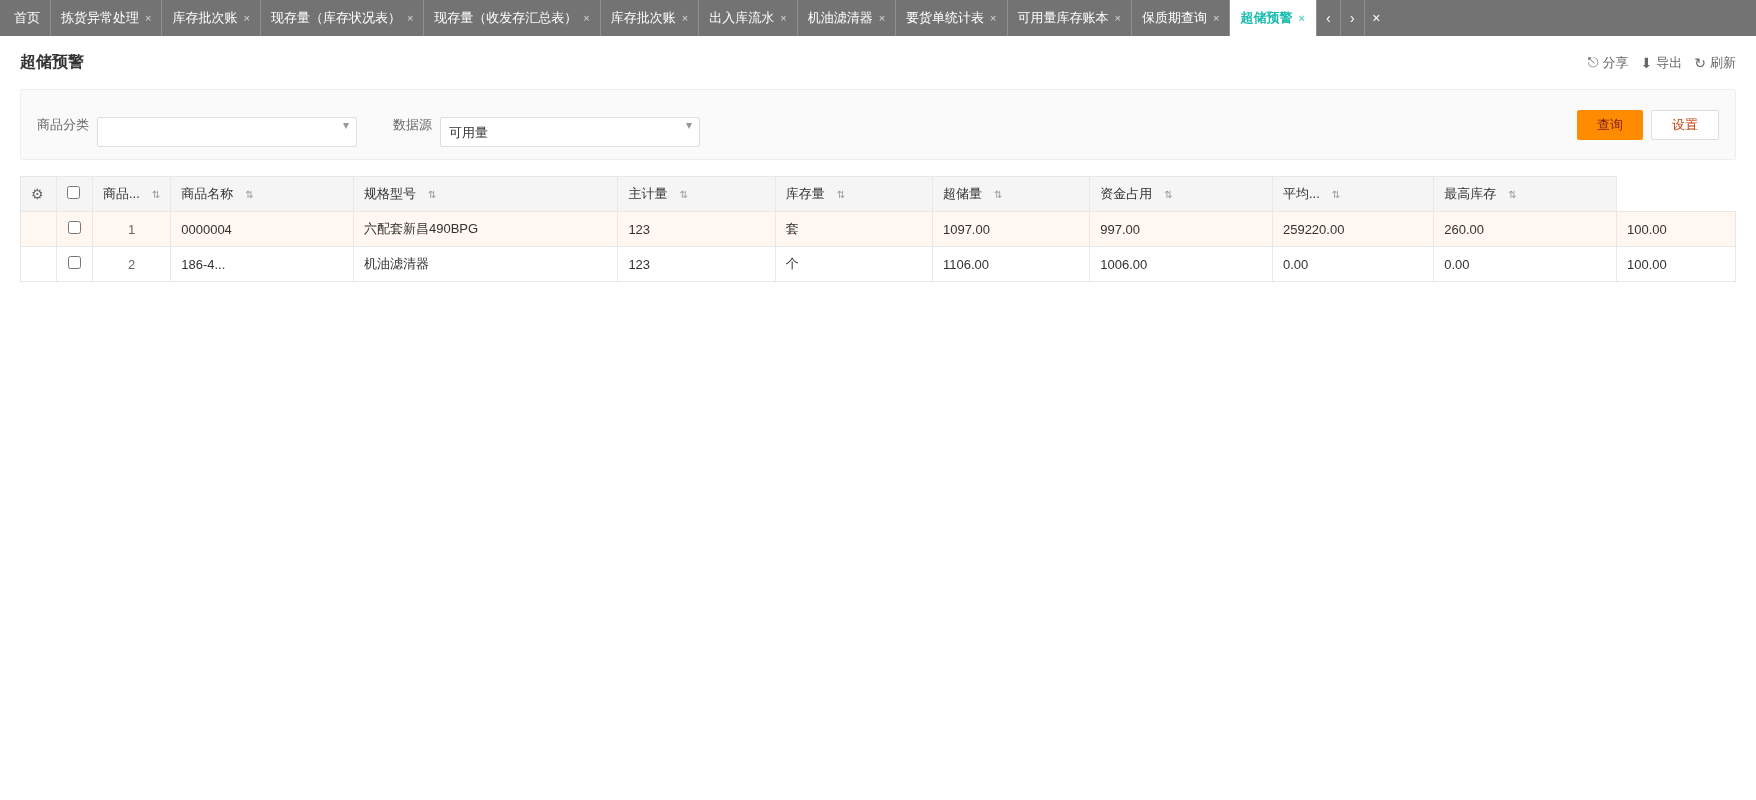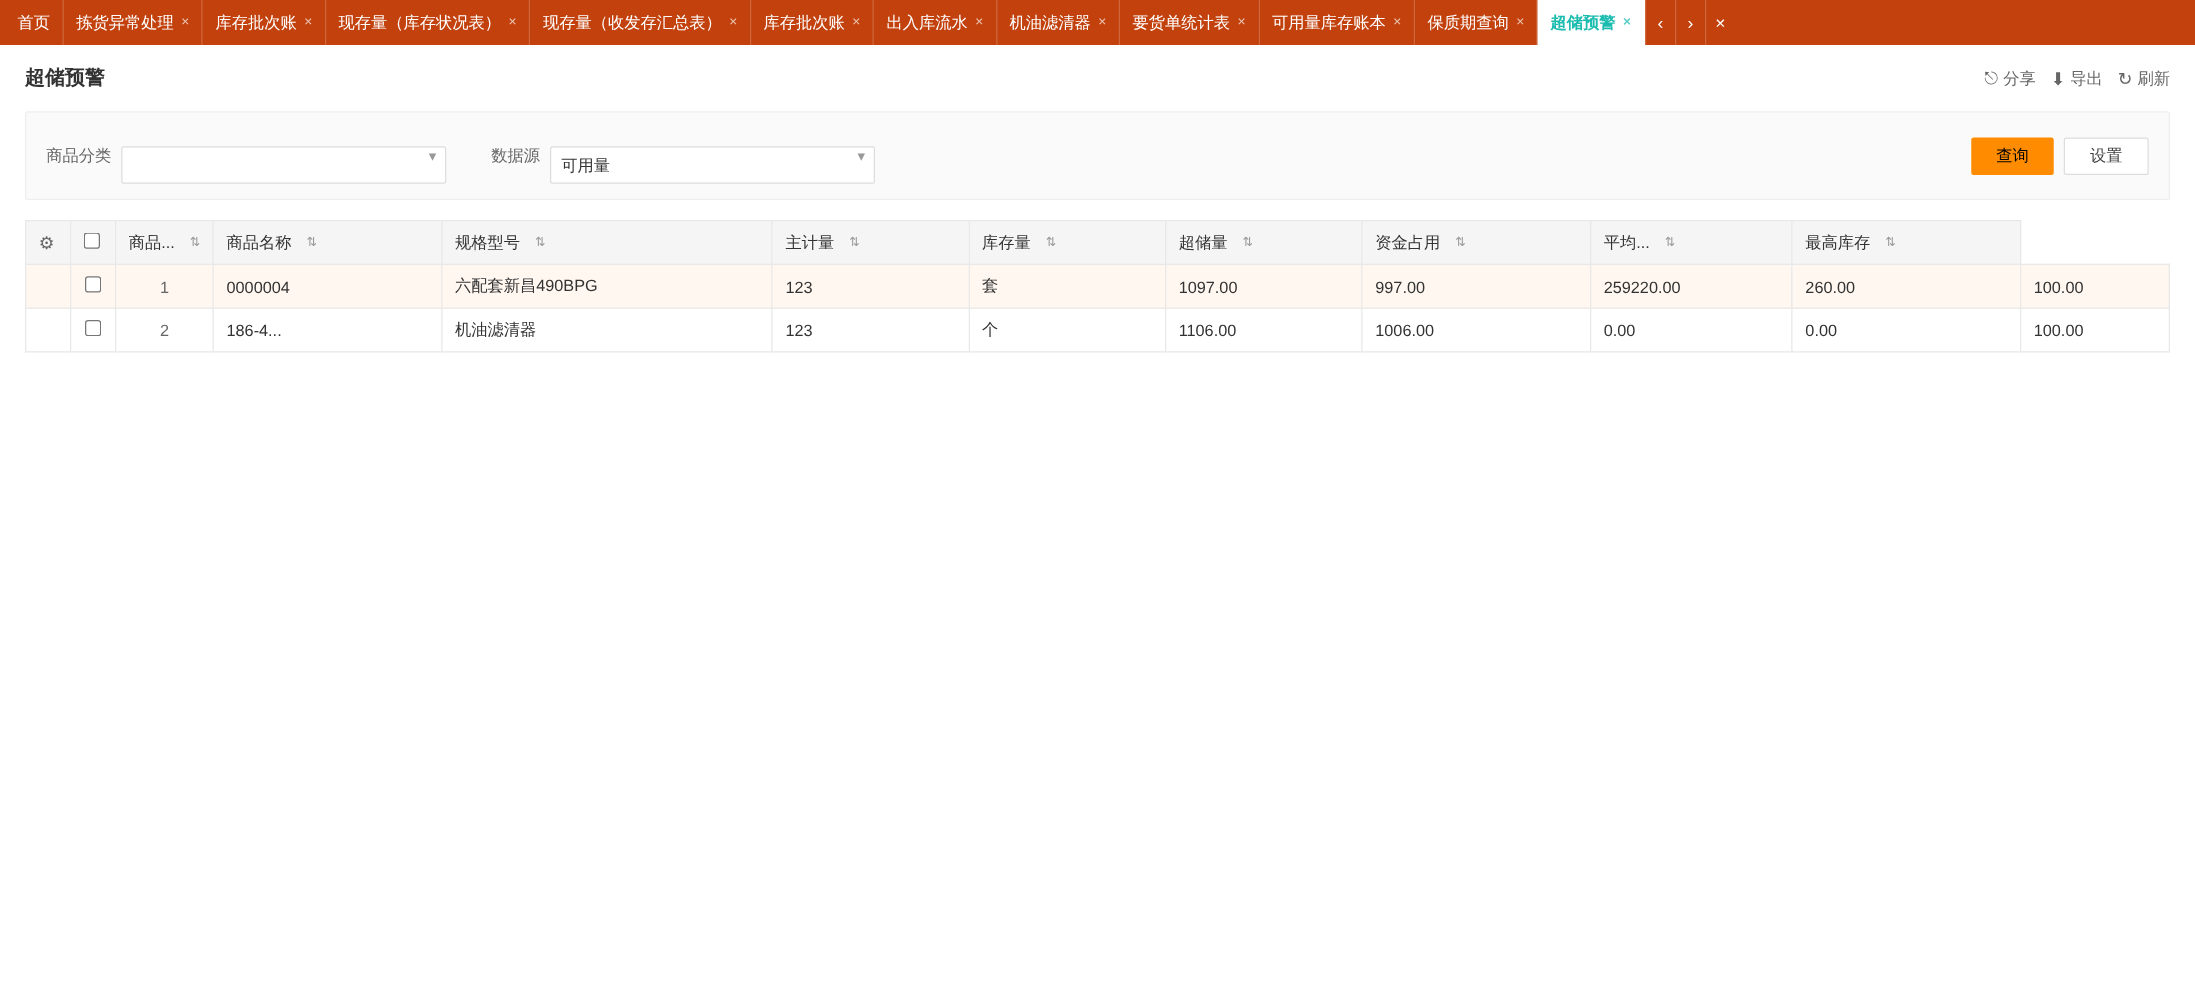--- a/index.html
+++ b/index.html
@@ -1,20 +1,20 @@
 <!DOCTYPE html>
 <html><head>
   <meta charset="utf-8">
   <style>
     * { box-sizing: border-box; margin: 0; padding: 0; }
     body { font-family: "Microsoft YaHei", Arial, sans-serif; font-size: 13px; background: #f5f5f5; color: #333; }
 
     
     .top-nav {
-      background: #c2410c;
+      background: #737373;
       display: flex;
       align-items: center;
       height: 36px;
       padding: 0 4px;
       overflow: hidden;
     }
     .nav-tab {
       display: flex;
       align-items: center;
       padding: 0 10px;
@@ -127,30 +127,30 @@
       color: #999;
       font-size: 12px;
     }
     .filter-buttons {
       margin-left: auto;
       display: flex;
       gap: 8px;
     }
     .btn-query {
       background: #ff8c00;
-      color: #000000;
+      color: #7f1d1d;
       border: none;
       padding: 5px 20px;
       border-radius: 2px;
       cursor: pointer;
       font-size: 13px;
     }
     .btn-settings {
       background: #fff;
-      color: #404040;
+      color: #c2410c;
       border: 1px solid #ddd;
       padding: 5px 20px;
       border-radius: 2px;
       cursor: pointer;
       font-size: 13px;
     }
 
     
     .data-table {
       width: 100%;

